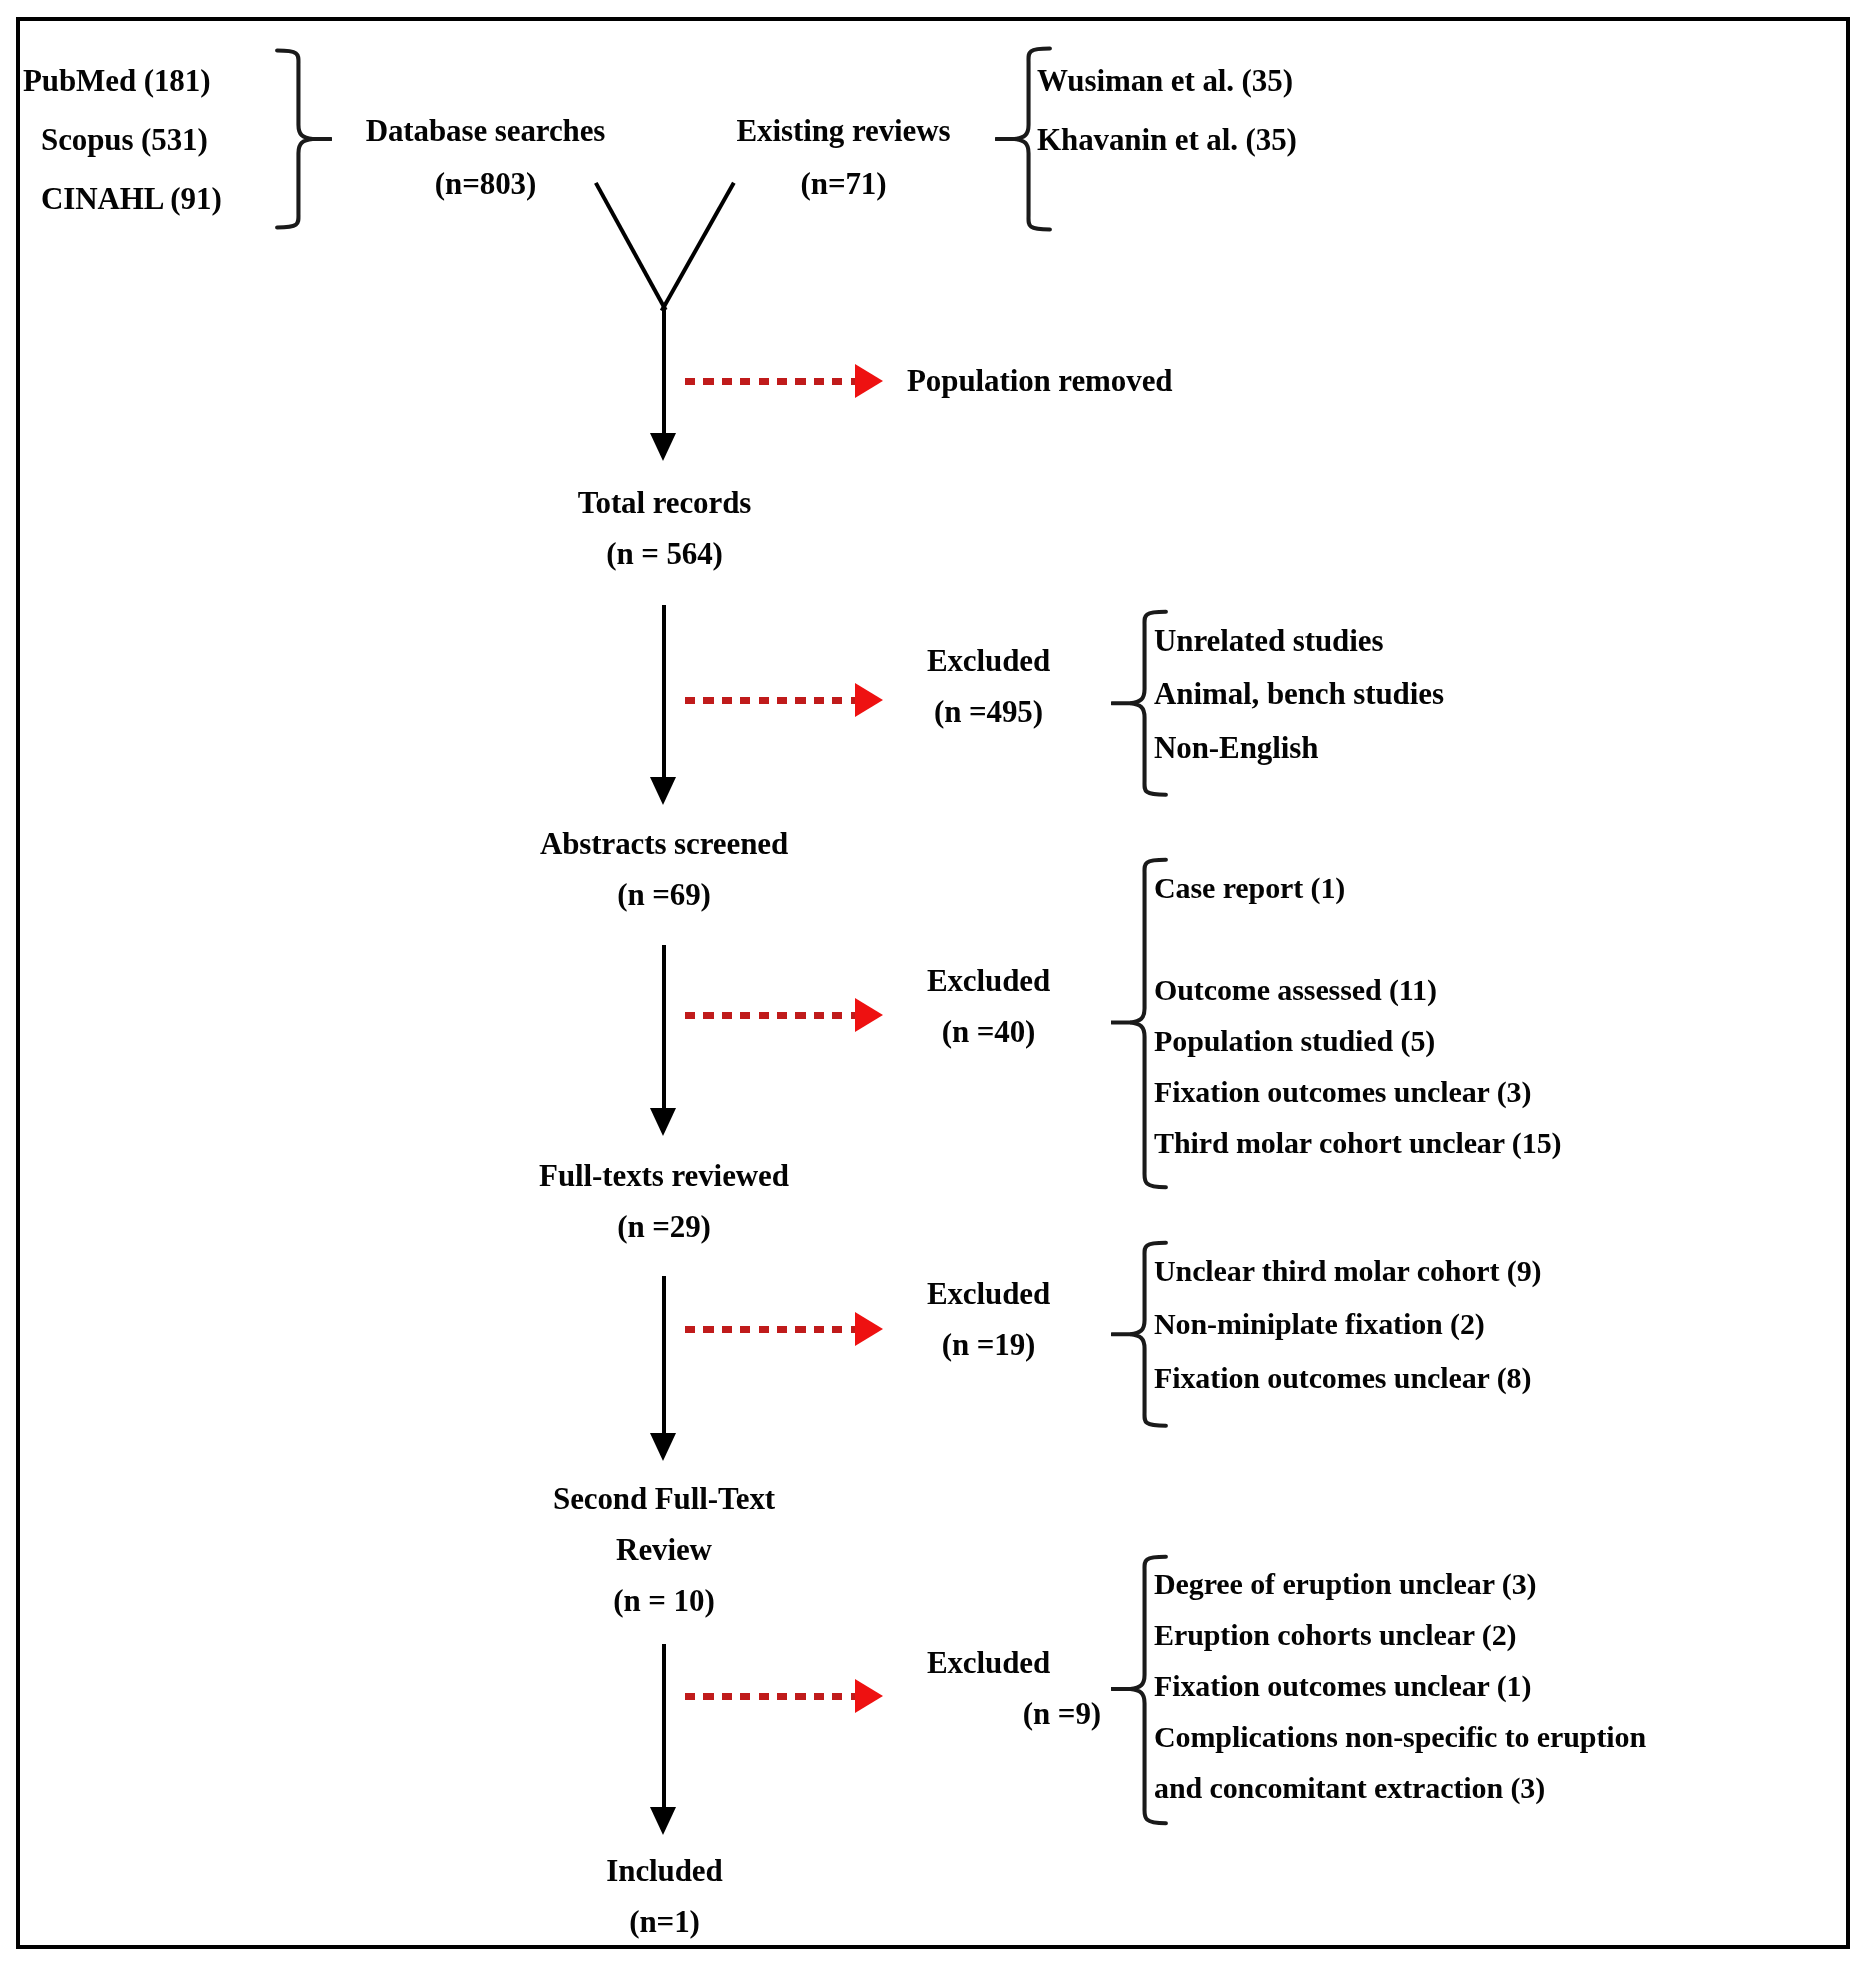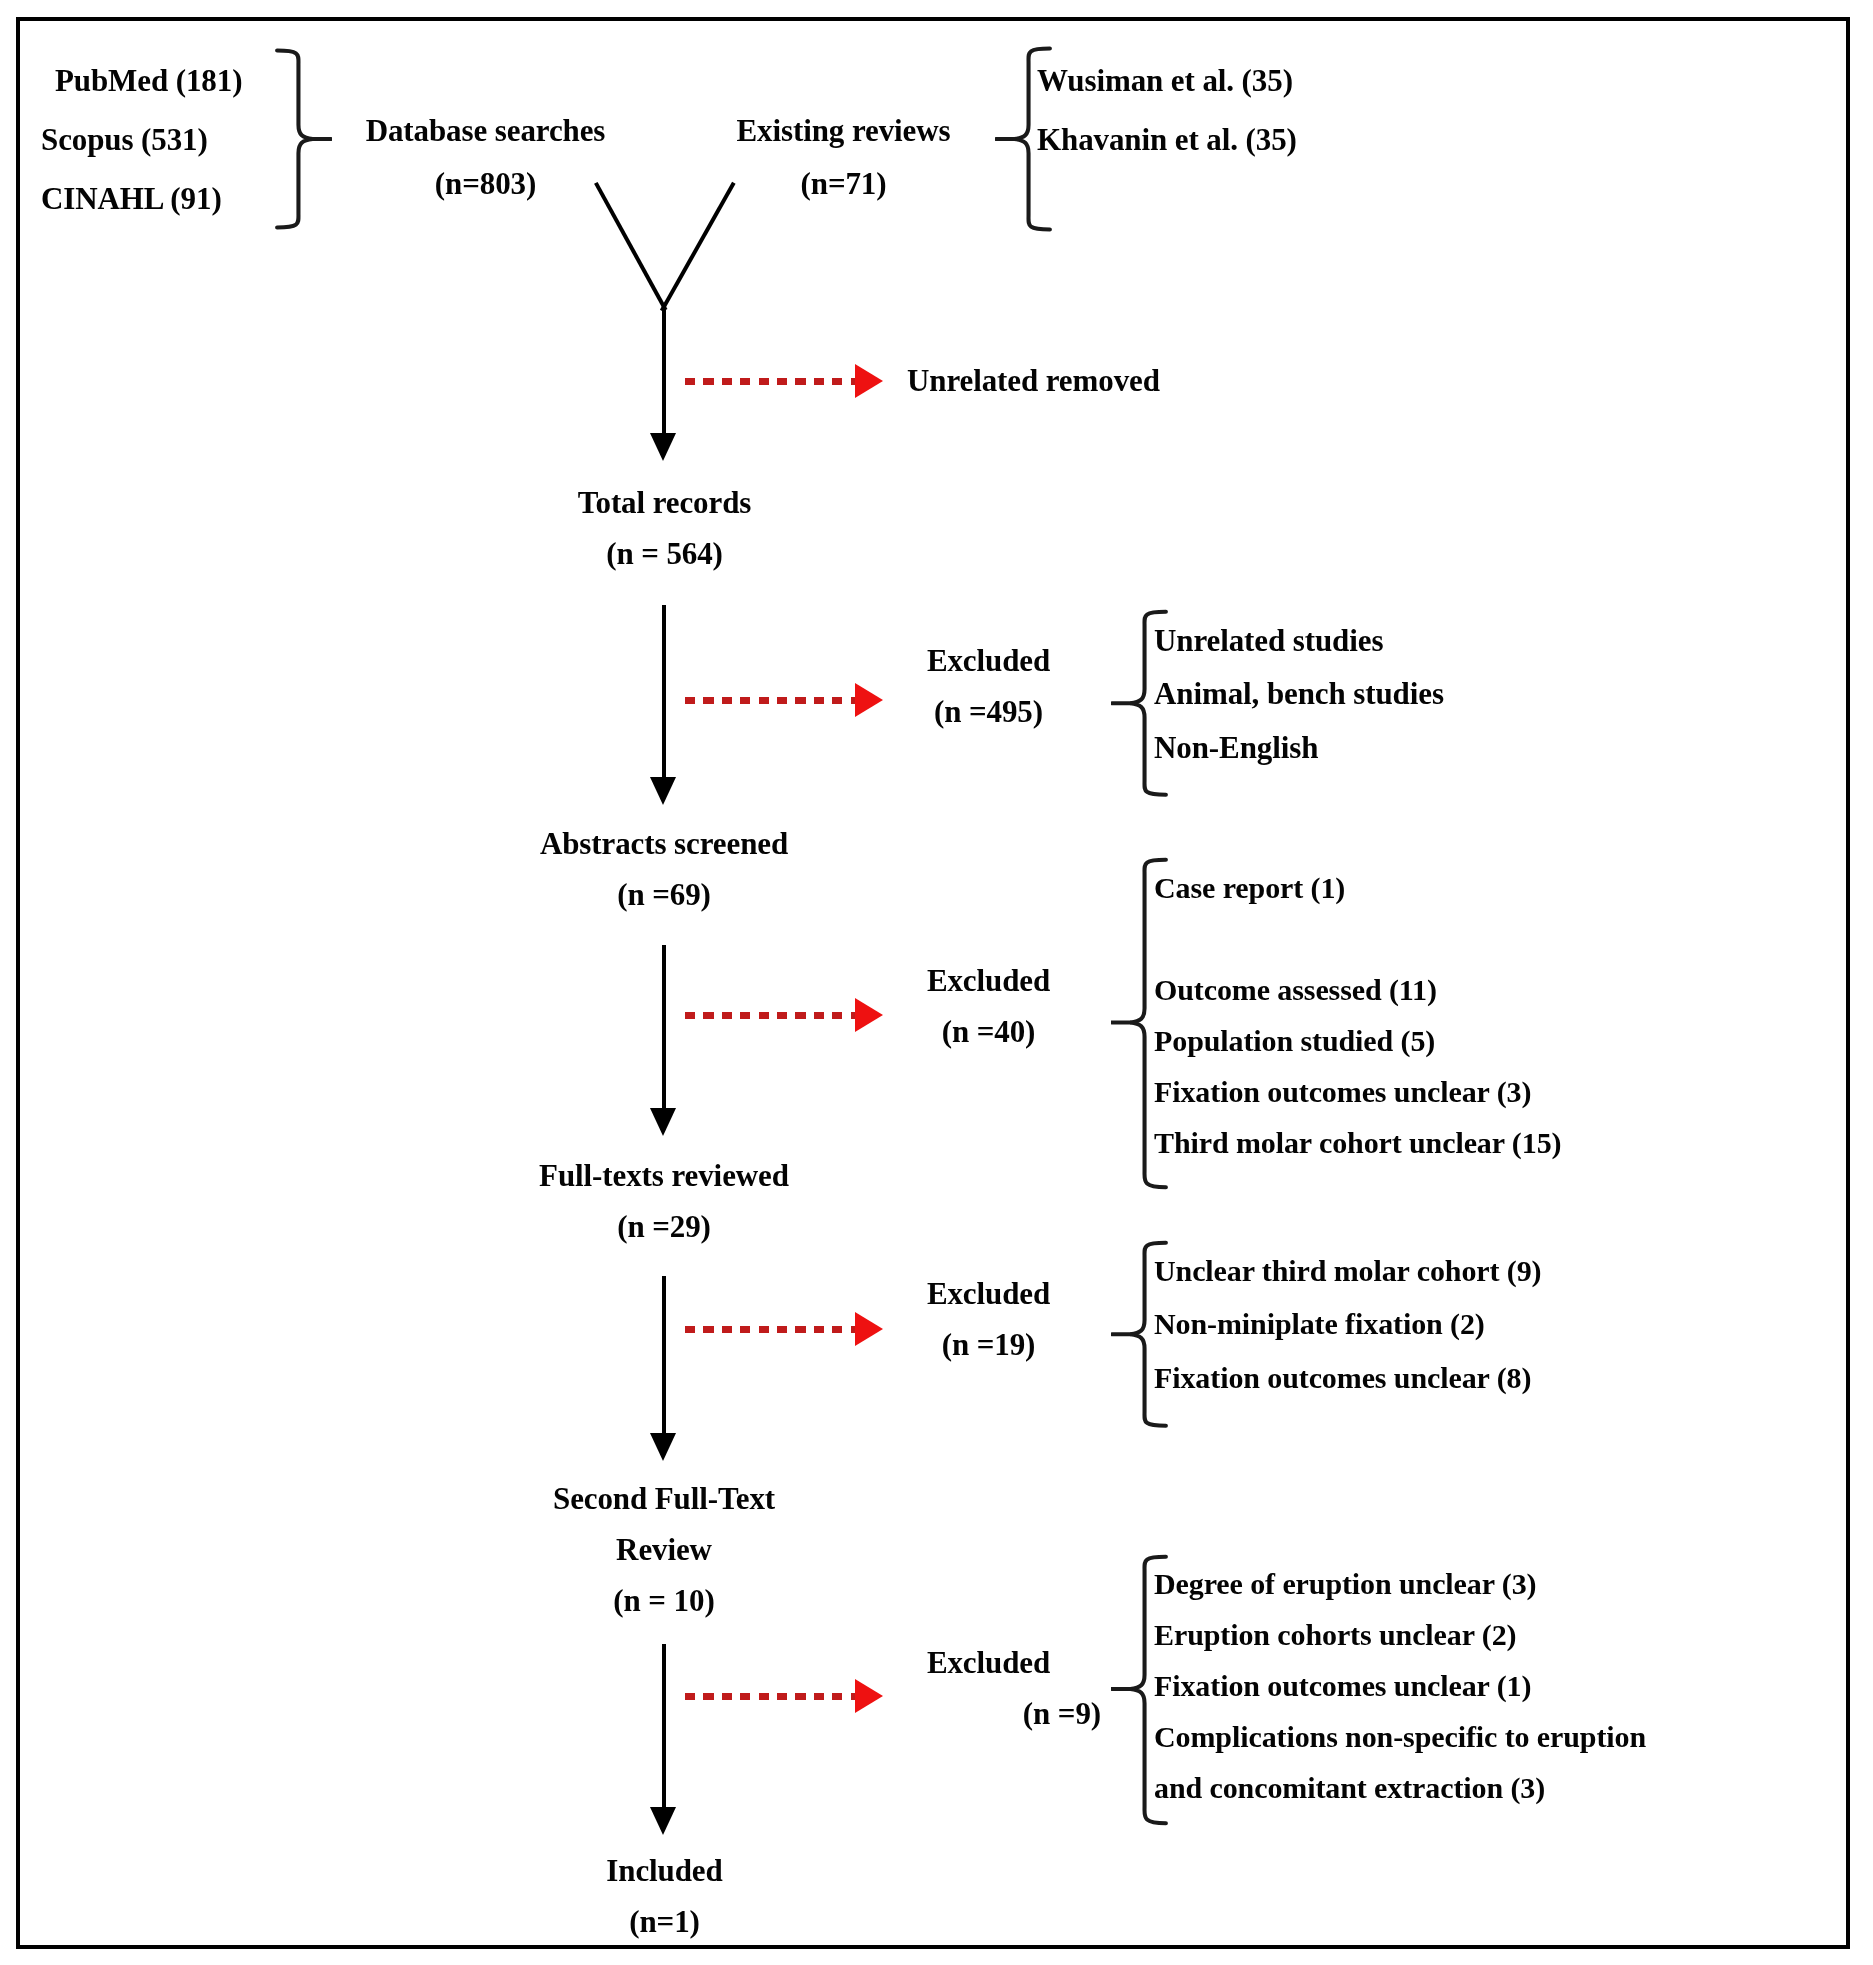--- a/index.html
+++ b/index.html
@@ -65,21 +65,21 @@
   
   .brace { position: absolute; }
   .brace svg { display: block; }
 </style>
 </head>
 <body>
 
 <div id="stage">
   <div id="frame"></div>
 
-  <div class="txt s60 lft" style="left:55px; top:61px; width:266px;">PubMed (181)</div>
+  <div class="txt s60 lft" style="left:23px; top:61px; width:266px;">PubMed (181)</div>
   <div class="txt s60 lft" style="left:41px; top:120px; width:266px;">Scopus (531)</div>
   <div class="txt s60 lft" style="left:41px; top:179px; width:266px;">CINAHL (91)</div>
 
   <div class="brace" style="left:271px; top:47px;">
     <svg width="61" height="184" viewBox="0 0 120 360">
       <path d="M 12 6 C 58 6 54 14 54 34 L 54 152 C 54 172 62 178 82 180
                C 62 182 54 188 54 208 L 54 326 C 54 346 58 354 12 354" fill="none" stroke="#1a1a1a" stroke-width="8" stroke-linecap="round"></path>
       <path d="M 82 180 L 118 180" fill="none" stroke="#1a1a1a" stroke-width="8" stroke-linecap="round"></path>
     </svg>
   </div>
@@ -105,21 +105,21 @@
 
   <div class="diag" style="left:734px; top:181px; width:147px; transform: rotate(119.4deg);"></div>
 
   <div class="vline" style="left:662px; top:305px; height:143px;"></div>
   <div class="arrowdown" style="left:650px; top:433px;"></div>
 
   <div class="dashrow" style="left:685px; top:371px; width:204px;">
     <div class="dash" style="width:172px;"></div>
     <div class="redhead"></div>
   </div>
-  <div class="txt s60 lft" style="left:907px; top:361px; width:460px;">Unrelated removed</div>
+  <div class="txt s60 lft" style="left:907px; top:361px; width:460px;">Population removed</div>
 
   <div class="txt s60 ctr" style="left:511px; top:483px; width:307px;">Total records</div>
   <div class="txt s60 ctr" style="left:511px; top:534px; width:307px;">(n = 564)</div>
 
   <div class="vline" style="left:662px; top:605px; height:183px;"></div>
   <div class="arrowdown" style="left:650px; top:777px;"></div>
 
   <div class="dashrow" style="left:685px; top:690px; width:204px;">
     <div class="dash" style="width:172px;"></div>
     <div class="redhead"></div>

